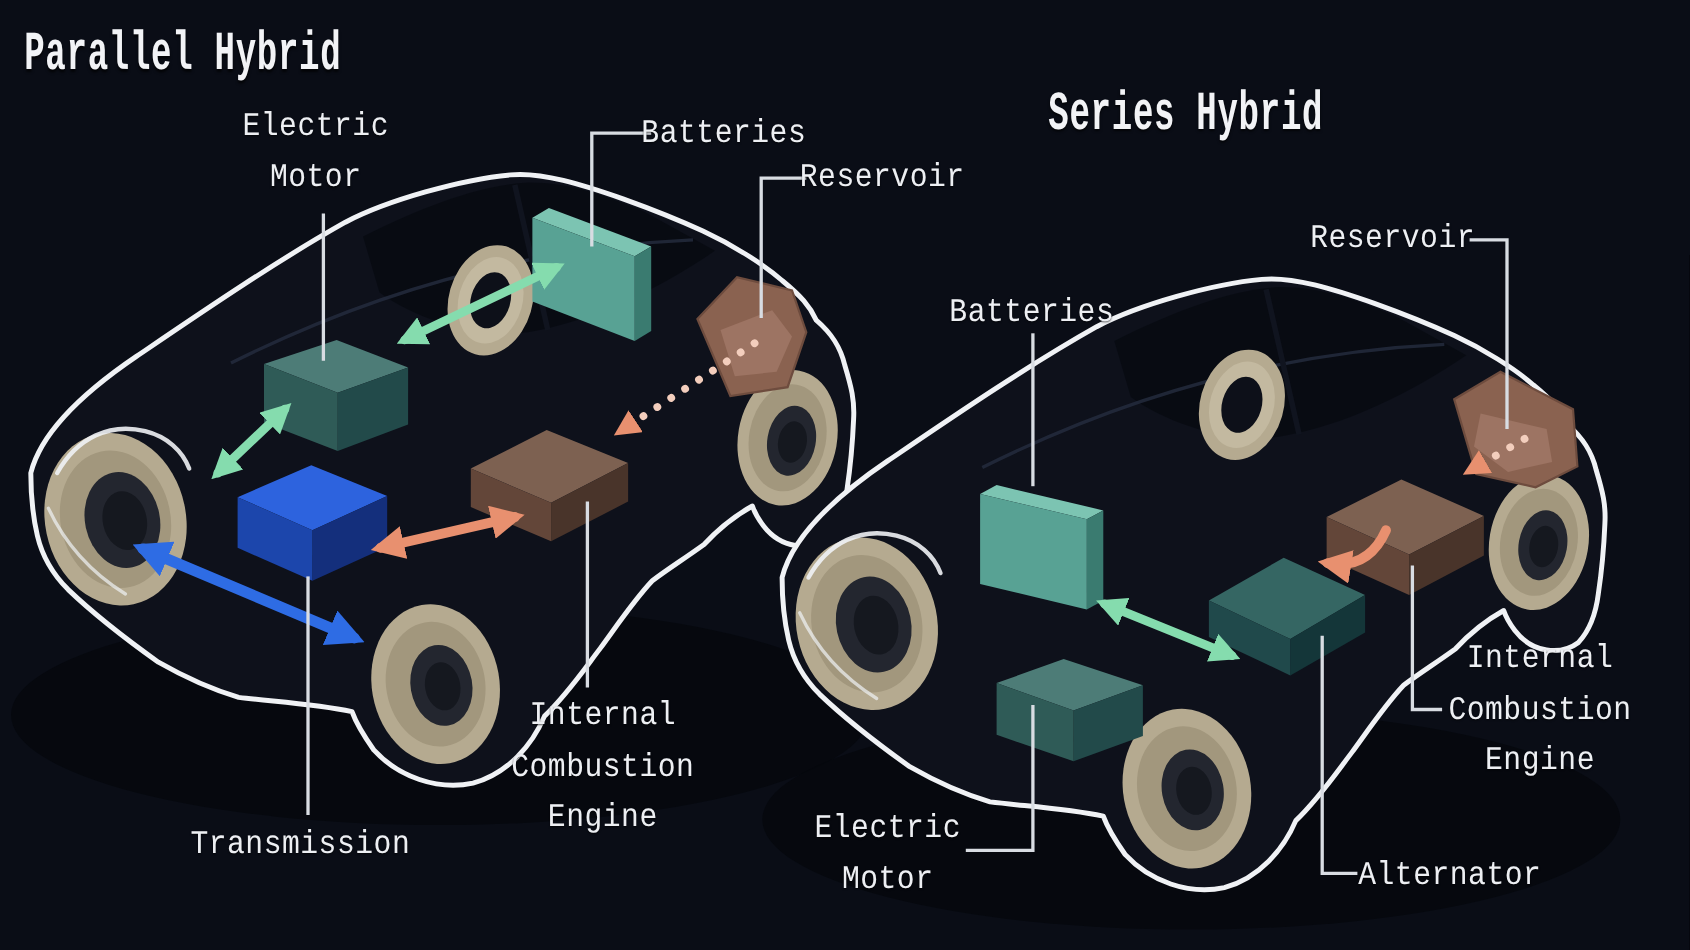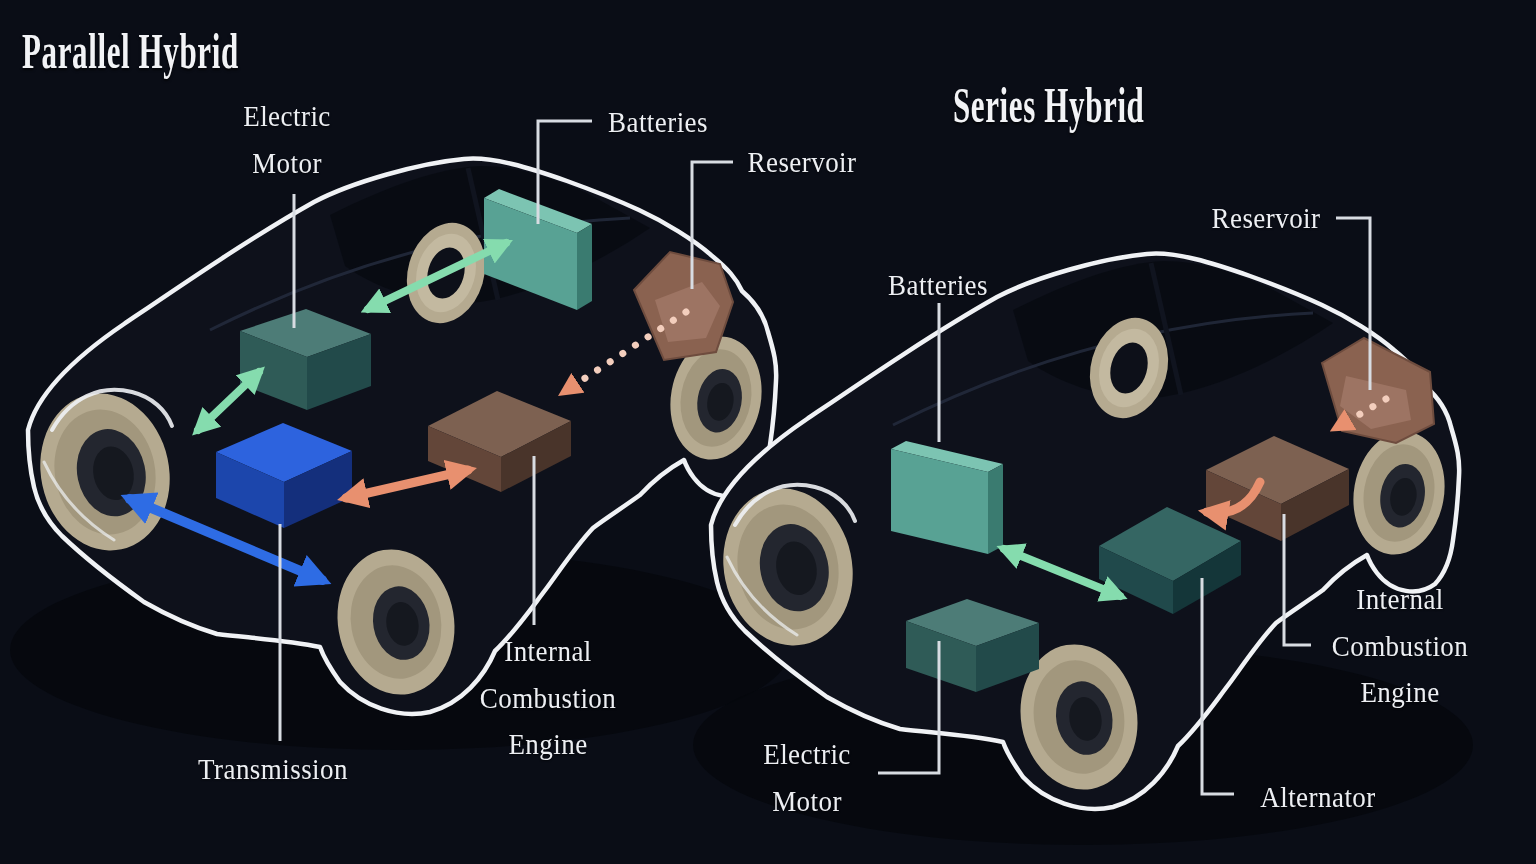--- a/index.html
+++ b/index.html
@@ -1,19 +1,19 @@
 <!DOCTYPE html>
 <html><head>
 <meta charset="utf-8">
 <style>
   html,body{margin:0;padding:0;background:#05060c;}
   .stage{
     position:relative;width:1536px;height:864px;overflow:hidden;
     background:#0a0d16;
-    font-family:Liberation Serif, serif;
+    font-family:Liberation Mono, monospace;
   }
   .stage svg{position:absolute;left:0;top:0;}
   .car-title{
     position:absolute;color:#f2f3f6;font-weight:700;font-size:50px;
     transform:scaleX(0.62);transform-origin:0 0;white-space:pre;
     text-shadow:0 2px 3px rgba(0,0,0,.7);letter-spacing:1px;
   }
   .lbl{
     position:absolute;color:#edeff3;font-weight:400;font-size:30px;
     line-height:1.55;text-align:center;white-space:pre-line;

